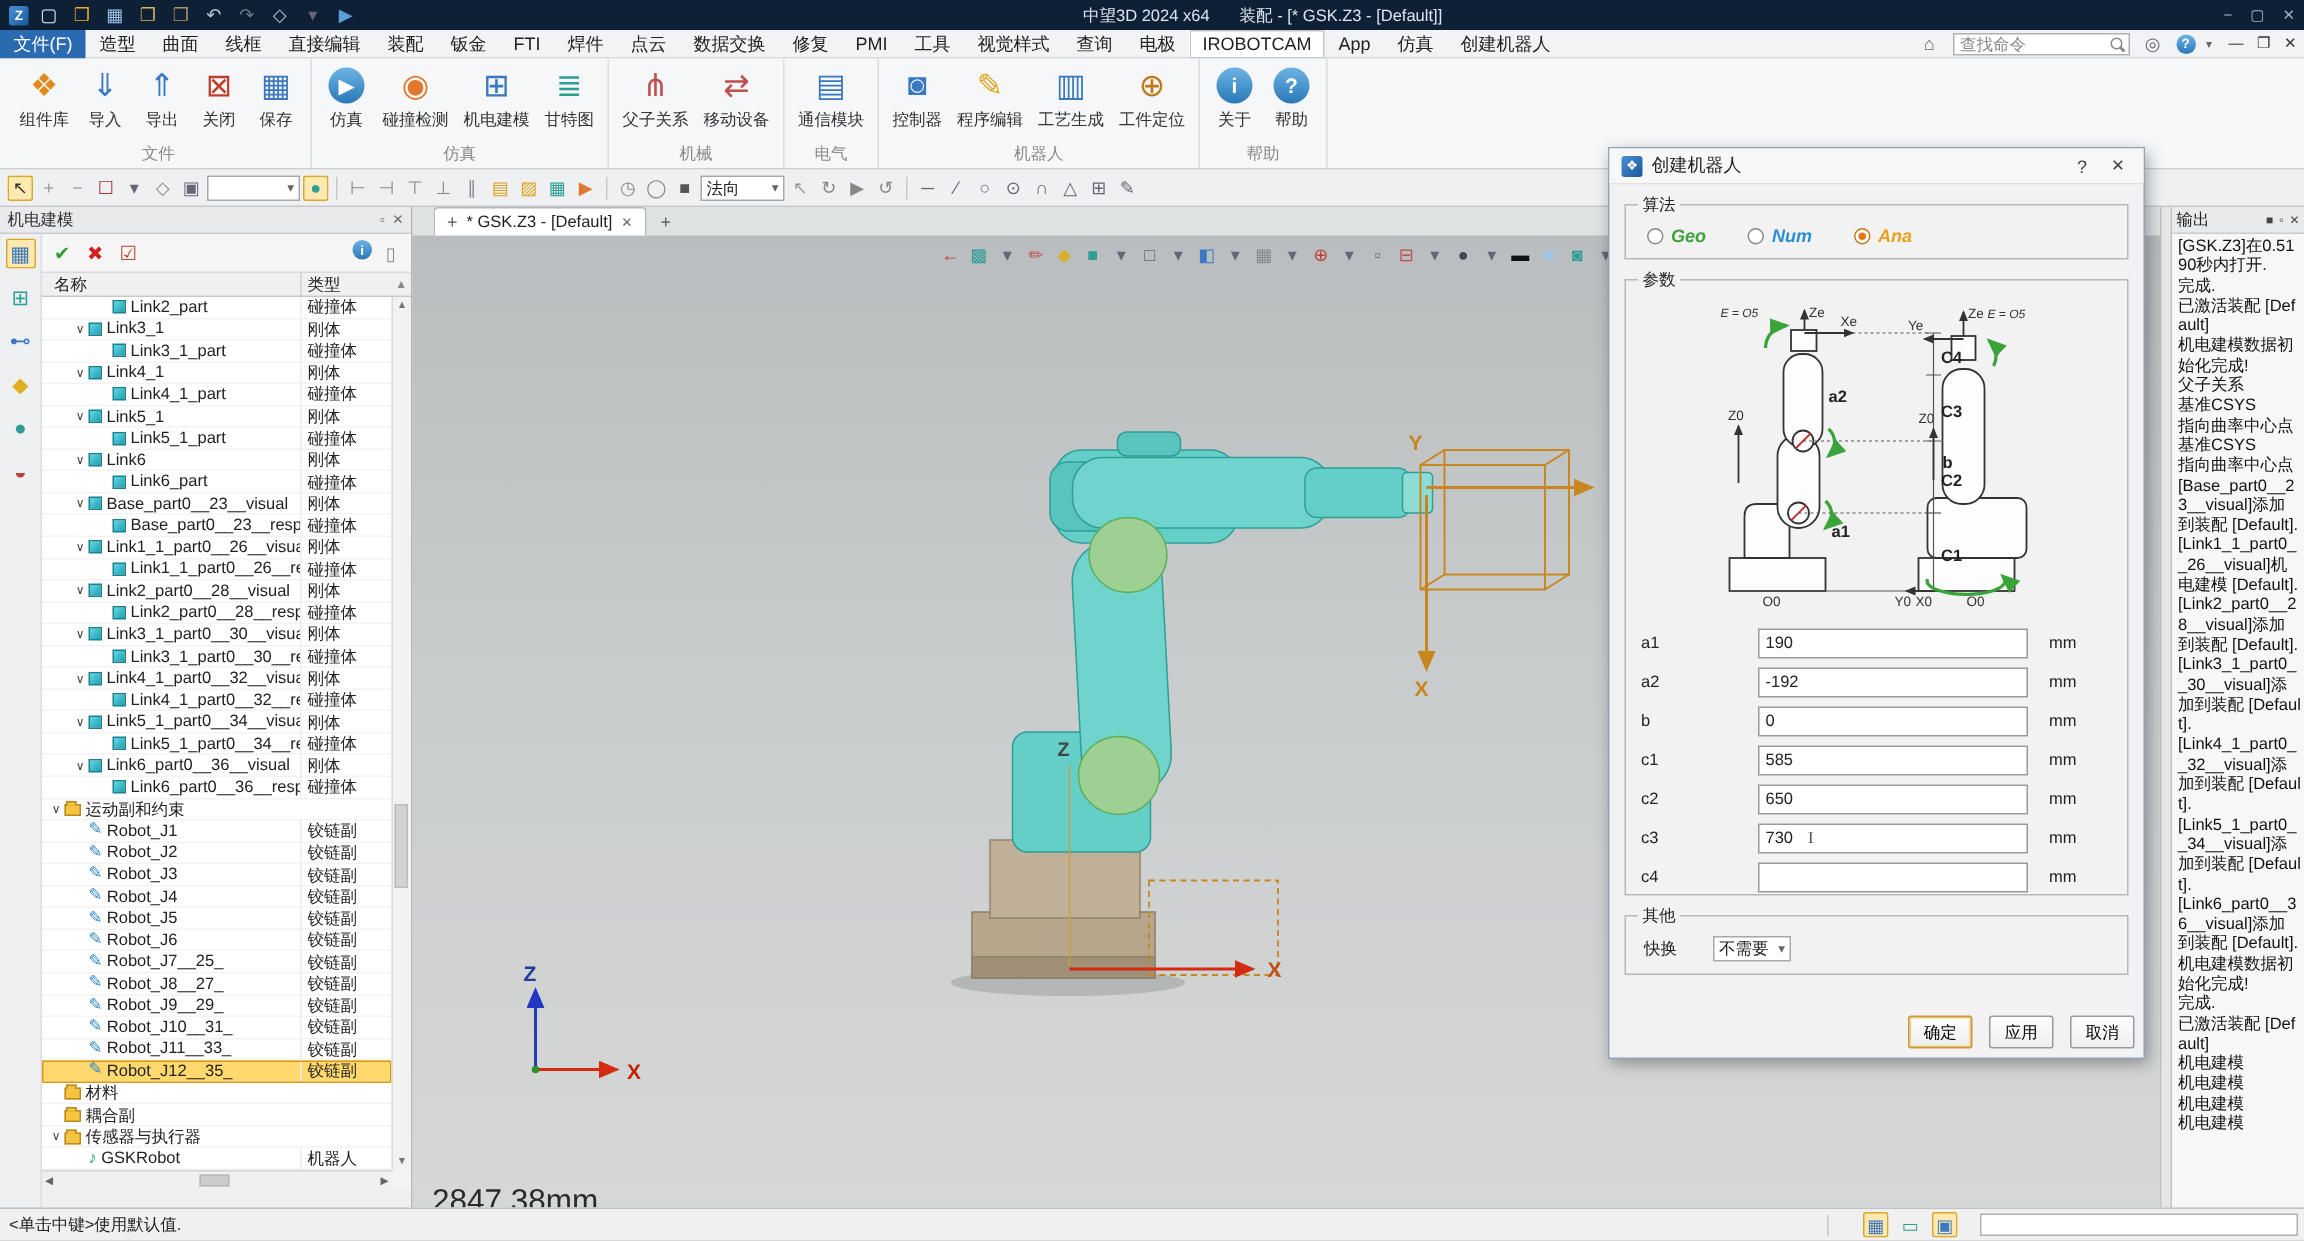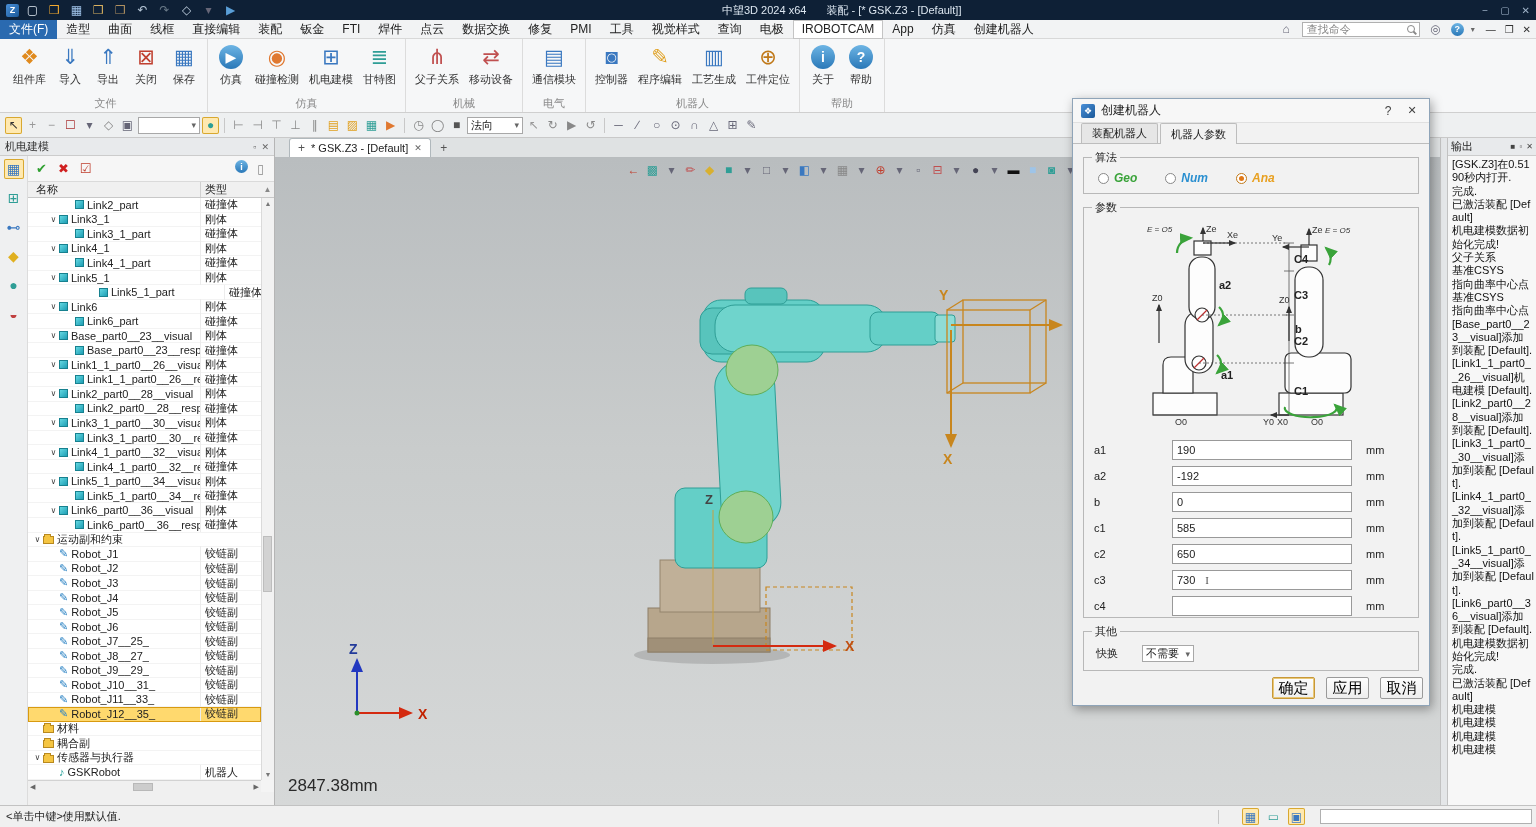--- a/index.html
+++ b/index.html
@@ -69,21 +69,21 @@
 .viewport{flex:1;display:flex;flex-direction:column;min-width:0}
 .tabbar{height:20px;background:#dfe2e3;border-bottom:1px solid #b8bcbe;display:flex;align-items:flex-end;padding-left:14px;gap:4px}
 .vtab{background:#fff;border:1px solid #b0b8bc;border-bottom:none;border-radius:3px 3px 0 0;height:19px;display:flex;align-items:center;gap:6px;padding:0 8px;font-size:11px;color:#222}
 .vtab .plus{color:#555;font-size:12px}
 .vtab .x{color:#666;font-size:9px}
 .newtab{width:18px;height:18px;display:flex;align-items:center;justify-content:center;color:#555}
 .vcontent{flex:1;position:relative;background:linear-gradient(180deg,#b9bdbf 0%,#c9cccc 45%,#d6d8d8 100%);overflow:hidden}
 .hints{position:absolute;left:20px;top:24px;font-size:11px;color:#222;line-height:14px}
 .vicons{position:absolute;left:350px;top:3px;display:flex;align-items:center;gap:2px}
 .robotsvg{position:absolute;inset:0;width:100%;height:100%;pointer-events:none}
-.measure{position:absolute;left:13px;top:618px;font-size:17px;color:#2a2a2a}
+.measure{position:absolute;left:13px;top:631px;font-size:21px;color:#2a2a2a}
 
 .splitter{width:8px;flex:none;background:#e4e6e8;border-left:1px solid #c2c2c2;border-right:1px solid #c2c2c2}
 .outpanel{width:88px;flex:none;background:#f7f7f7;display:flex;flex-direction:column}
 .op-title{height:18px;background:#e8eaec;border-bottom:1px solid #cccccc;display:flex;align-items:center;gap:4px;padding:0 3px;font-size:11px}
 .op-title .opticons{margin-left:auto;display:flex;gap:4px;font-size:8px;color:#444}
 .op-body{flex:1;padding:2px 2px 2px 4px;font-size:11px;line-height:13.3px;color:#111;word-break:break-all;overflow:hidden}
 
 .statusbar{position:absolute;left:0;right:0;bottom:0;height:22px;background:#f0f0f0;border-top:1px solid #c2c2c2;display:flex;align-items:center;font-size:11px}
 .sb-hint{padding-left:6px;color:#222}
 .sb-sep{position:absolute;left:1218px;width:1px;height:14px;background:#c6c6c6}
@@ -107,21 +107,21 @@
 .rb.on::after{content:"";position:absolute;left:2px;top:2px;width:5px;height:5px;border-radius:50%;background:#e07818}
 .diagram{display:block;margin:4px auto 2px auto}
 .fields{padding:2px 0}
 .frow{display:flex;align-items:center;height:26px;font-size:11px}
 .flbl{width:80px;padding-left:2px}
 .finp{width:180px;height:20px;background:#fff;border:1px solid #999;padding:3px 4px;font-size:11px;white-space:pre}
 .finp.caret::after{content:"I";color:#555;margin-left:10px;font-family:"Liberation Serif",serif}
 .funit{margin-left:14px;color:#222}
 .other-row{display:flex;align-items:center;gap:24px;font-size:11px;padding:2px 4px 4px 4px}
 .dlg-btns{position:absolute;right:6px;bottom:6px;display:flex;gap:11px}
-.dbtn{width:43px;height:22px;font-size:15px;background:linear-gradient(#fdfdfd,#eeeeee);border:1px solid #9a9a9a;border-radius:2px;font-family:Liberation Sans, sans-serif}
+.dbtn{width:43px;height:22px;font-size:11px;background:linear-gradient(#fdfdfd,#eeeeee);border:1px solid #9a9a9a;border-radius:2px;font-family:Liberation Sans, sans-serif}
 .dbtn.ok{border:1px solid #c89838;box-shadow:0 0 0 1px #e8c878 inset}
 svg text{font-family:"Liberation Sans","DejaVu Sans",sans-serif}
 </style>
 </head>
 <body>
 
 <div class="titlebar">
   <span id="qat" style="display: flex; align-items: center; gap: 5px;">
       <span class="ic" style="background: linear-gradient(135deg, rgb(74, 144, 216), rgb(26, 88, 152)); border-radius: 2px; width: 13px; height: 13px; font-size: 9px; font-weight: bold; color: rgb(255, 255, 255);">Z</span>
       <span class="ic" style="color: rgb(223, 232, 242);">▢</span>
@@ -416,21 +416,21 @@
             </div>
             <div class="trow">
               <div class="tname" style="padding-left: 20px;">
                 <span class="chev">∨</span>
                 <span class="tic cube"></span>
                 <span>Link5_1</span>
               </div>
               <div class="ttype">刚体</div>
             </div>
             <div class="trow">
-              <div class="tname" style="padding-left: 36px; margin-left: 24px;">
+              <div class="tname" style="padding-left: 36px;">
                 <span class="chev"></span>
                 <span class="tic cube"></span>
                 <span>Link5_1_part</span>
               </div>
               <div class="ttype">碰撞体</div>
             </div>
             <div class="trow">
               <div class="tname" style="padding-left: 20px;">
                 <span class="chev">∨</span>
                 <span class="tic cube"></span>
@@ -859,24 +859,20 @@
   </div>
 </div>
 
 <div class="dialog">
   <div class="dlg-title">
     <span class="dlg-ico">❖</span>
     <span>创建机器人</span>
     <span class="q">?</span>
     <span class="x">✕</span>
   </div>
-  <div class="dlg-tabs">
-    <span class="dtab">装配机器人</span>
-    <span class="dtab active">机器人参数</span>
-  </div>
 
   <fieldset>
     <legend>算法</legend>
     <div class="algo-row" id="algos">
         <label class="radio">
           <span class="rb"></span>
           <span style="color: rgb(58, 163, 58);">Geo</span>
         </label>
         <label class="radio">
           <span class="rb"></span>

